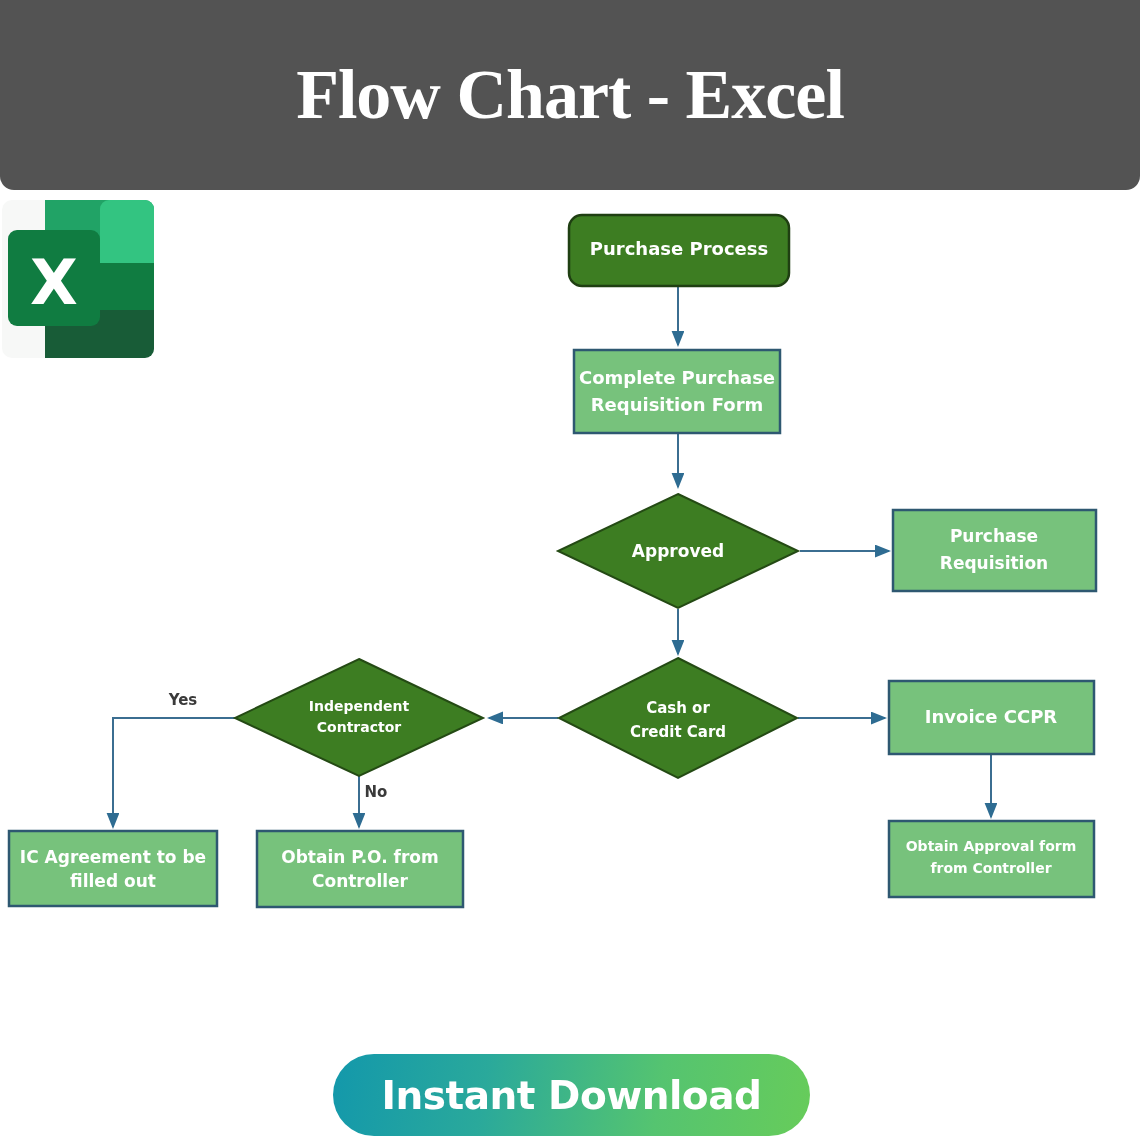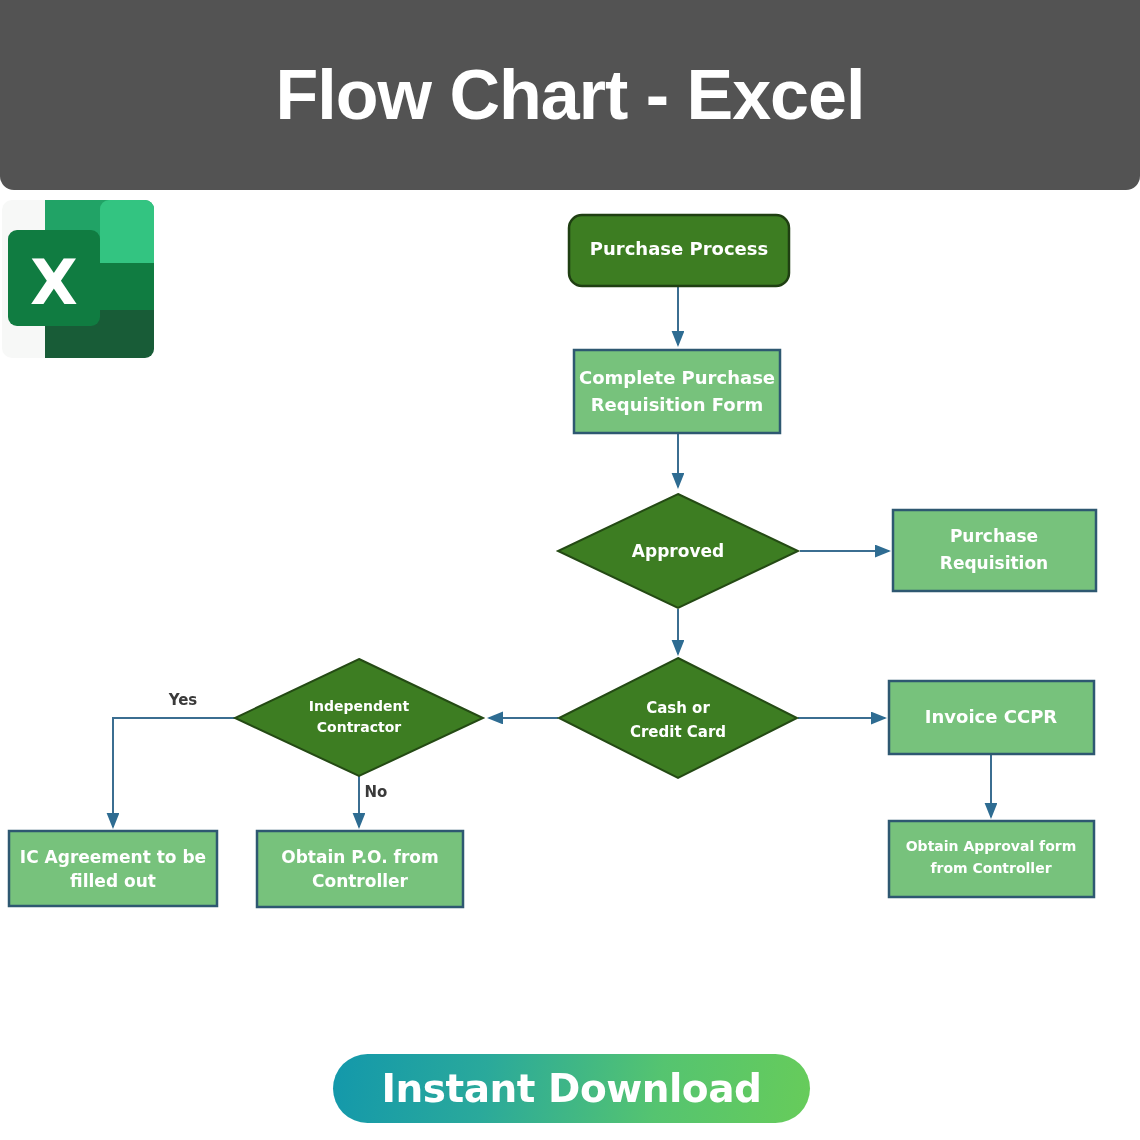--- a/index.html
+++ b/index.html
@@ -24,21 +24,21 @@
     height: 190px;
     background: #535353;
     border-bottom-left-radius: 14px;
     border-bottom-right-radius: 14px;
     display: flex;
     align-items: center;
     justify-content: center;
   }
   #header-title {
     color: #ffffff;
-    font-family: Liberation Sans, sans-serif;
+    font-family: Liberation Serif, serif;
     font-weight: bold;
     font-size: 70px;
     letter-spacing: -1px;
     line-height: 1;
     text-align: center;
     white-space: nowrap;
   }
 
   
   #excel-logo {
@@ -93,21 +93,21 @@
     stroke: #244a14;
     stroke-width: 2;
   }
 
   
   #instant-download-button {
     position: absolute;
     left: 333px;
     top: 1054px;
     width: 477px;
-    height: 69px;
+    height: 82px;
     border-radius: 41px;
     background: linear-gradient(100deg, #1398ab 0%, #2aa99b 32%, #55c470 68%, #67cc5a 100%);
     display: flex;
     align-items: center;
     justify-content: center;
     cursor: pointer;
     border: none;
   }
   #instant-download-label {
     color: #ffffff;

